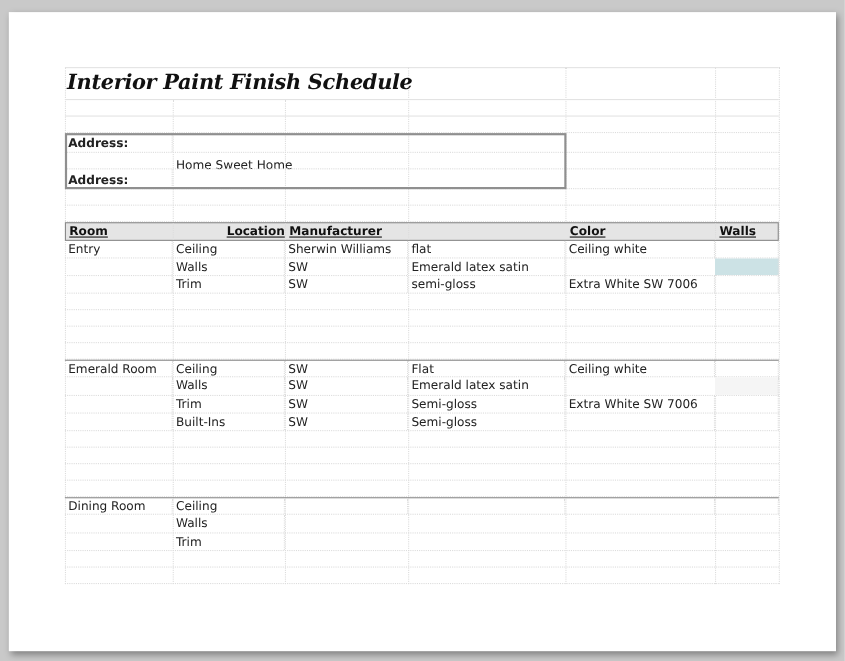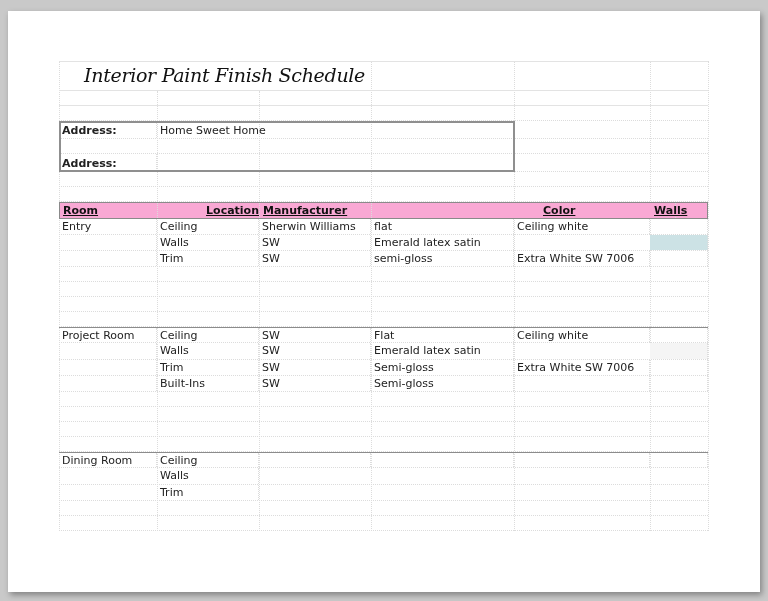--- a/index.html
+++ b/index.html
@@ -18,30 +18,30 @@
   .cell {
     position: absolute; top: 0; height: 100%; box-sizing: border-box;
     border-right: 1px dotted #dcdcdc;
     font-size: 11px; color: #222; line-height: 15px;
     padding-left: 3px; white-space: nowrap; overflow: hidden;
   }
   .vline { position: absolute; top: 0; width: 0; border-left: 1px dotted #dcdcdc; }
   .title-row { border-bottom: 1px solid #e3e3e3; }
   .title {
     position: absolute; left: 2px; top: 2px;
-    font-family: "DejaVu Serif", serif; font-style: italic; font-weight: normal;
-    font-size: 19px; color: #111; letter-spacing: -0.3px; white-space: nowrap; margin-left: 23px;
+    font-family: "DejaVu Serif", serif; font-style: italic; font-weight: bold;
+    font-size: 19px; color: #111; letter-spacing: -0.3px; white-space: nowrap;
   }
   .solid-top { border-top: 1px solid #e3e3e3; }
   .project-box {
     position: absolute; left: 0; top: 60px; width: 456px; height: 51px;
     border: 2px solid #8f8f8f; box-sizing: border-box; pointer-events: none;
   }
   .lbl { font-weight: bold; }
-  .header-row { background: #f9a8d4; border: 1.5px solid #8a8a8a; padding-left: 48px; }
+  .header-row { background: #e5e5e5; border: 1.5px solid #8a8a8a; padding-left: 48px; }
   .hdr { font-weight: bold; text-decoration: underline; font-size: 11px; color: #111; }
   .section-line { border-top: 1.5px solid #8c8c8c; }
   .swatch-stream { background: #cce2e5; }
   .swatch-purewhite { background: #f5f5f5; }
 </style>
 </head>
 <body>
 
 <div class="sheet"></div>
 
@@ -56,35 +56,35 @@
   <div class="vline" style="left:0; top:0; height:470px;"></div>
 
   <div class="row title-row solid-top" style="top:0; height:30px;">
     <span class="title">Interior Paint Finish Schedule</span>
   </div>
   <div class="row" style="top:30px; height:15px; border-bottom:1px solid #e3e3e3;"></div>
   <div class="row" style="top:45px; height:15px;"></div>
 
   <div class="row" style="top:60px; height:18px;">
     <div class="cell lbl" style="left:0; width:98px; padding-top:2px;">Address:</div>
-    <div class="cell" style="left:98px; width:357px; padding-top:2px; border-right:none;">Home Sweet Home</div>
+    <div class="cell" style="left:98px; width:357px; padding-top:2px; border-right:none;margin-top:20px;">Home Sweet Home</div>
   </div>
   <div class="row" style="top:78px; height:15px;"></div>
   <div class="row" style="top:93px; height:18px;">
     <div class="cell lbl" style="left:0; width:98px; padding-top:2px;">Address:</div>
   </div>
   <div class="project-box"></div>
   <div class="row" style="top:111px; height:15px;"></div>
   <div class="row" style="top:126px; height:15px;"></div>
 
   <div class="row header-row" style="top:141px; height:17px;">
     <div class="cell hdr" style="left:0; width:98px;">Room</div>
     <div class="cell hdr" style="left:98px; width:102px;text-align:right;">Location</div>
     <div class="cell hdr" style="left:200px; width:112px;">Manufacturer</div>
-    <div class="cell hdr" style="left:480px; width:136px;">Color</div>
+    <div class="cell hdr" style="left:455px; width:136px;">Color</div>
     <div class="cell hdr" style="left:591px; width:56px; border-right:none;">Walls</div>
   </div>
 
   <div class="row" style="top:158px; height:16px;">
     <div class="cell" style="left:0; width:98px;">Entry</div>
     <div class="cell" style="left:98px; width:102px;">Ceiling</div>
     <div class="cell" style="left:200px; width:112px;">Sherwin Williams</div>
     <div class="cell" style="left:312px; width:143px;">flat</div>
     <div class="cell" style="left:455px; width:136px;">Ceiling white</div>
     <div class="cell" style="left:591px; width:58px;"></div>
@@ -103,21 +103,21 @@
     <div class="cell" style="left:312px; width:143px;">semi-gloss</div>
     <div class="cell" style="left:455px; width:136px;">Extra White SW 7006</div>
     <div class="cell" style="left:591px; width:58px;"></div>
   </div>
   <div class="row" style="top:206px; height:15px;"></div>
   <div class="row" style="top:221px; height:15px;"></div>
   <div class="row" style="top:236px; height:15px;"></div>
   <div class="row" style="top:251px; height:15px;"></div>
 
   <div class="row section-line" style="top:266px; height:16px;">
-    <div class="cell" style="left:0; width:98px;">Project Room</div>
+    <div class="cell" style="left:0; width:98px;">Emerald Room</div>
     <div class="cell" style="left:98px; width:102px;">Ceiling</div>
     <div class="cell" style="left:200px; width:112px;">SW</div>
     <div class="cell" style="left:312px; width:143px;">Flat</div>
     <div class="cell" style="left:455px; width:136px;">Ceiling white</div>
     <div class="cell" style="left:591px; width:58px;"></div>
   </div>
   <div class="row" style="top:282px; height:17px;">
     <div class="cell" style="left:0; width:98px;"></div>
     <div class="cell" style="left:98px; width:102px;">Walls</div>
     <div class="cell" style="left:200px; width:112px;">SW</div>

